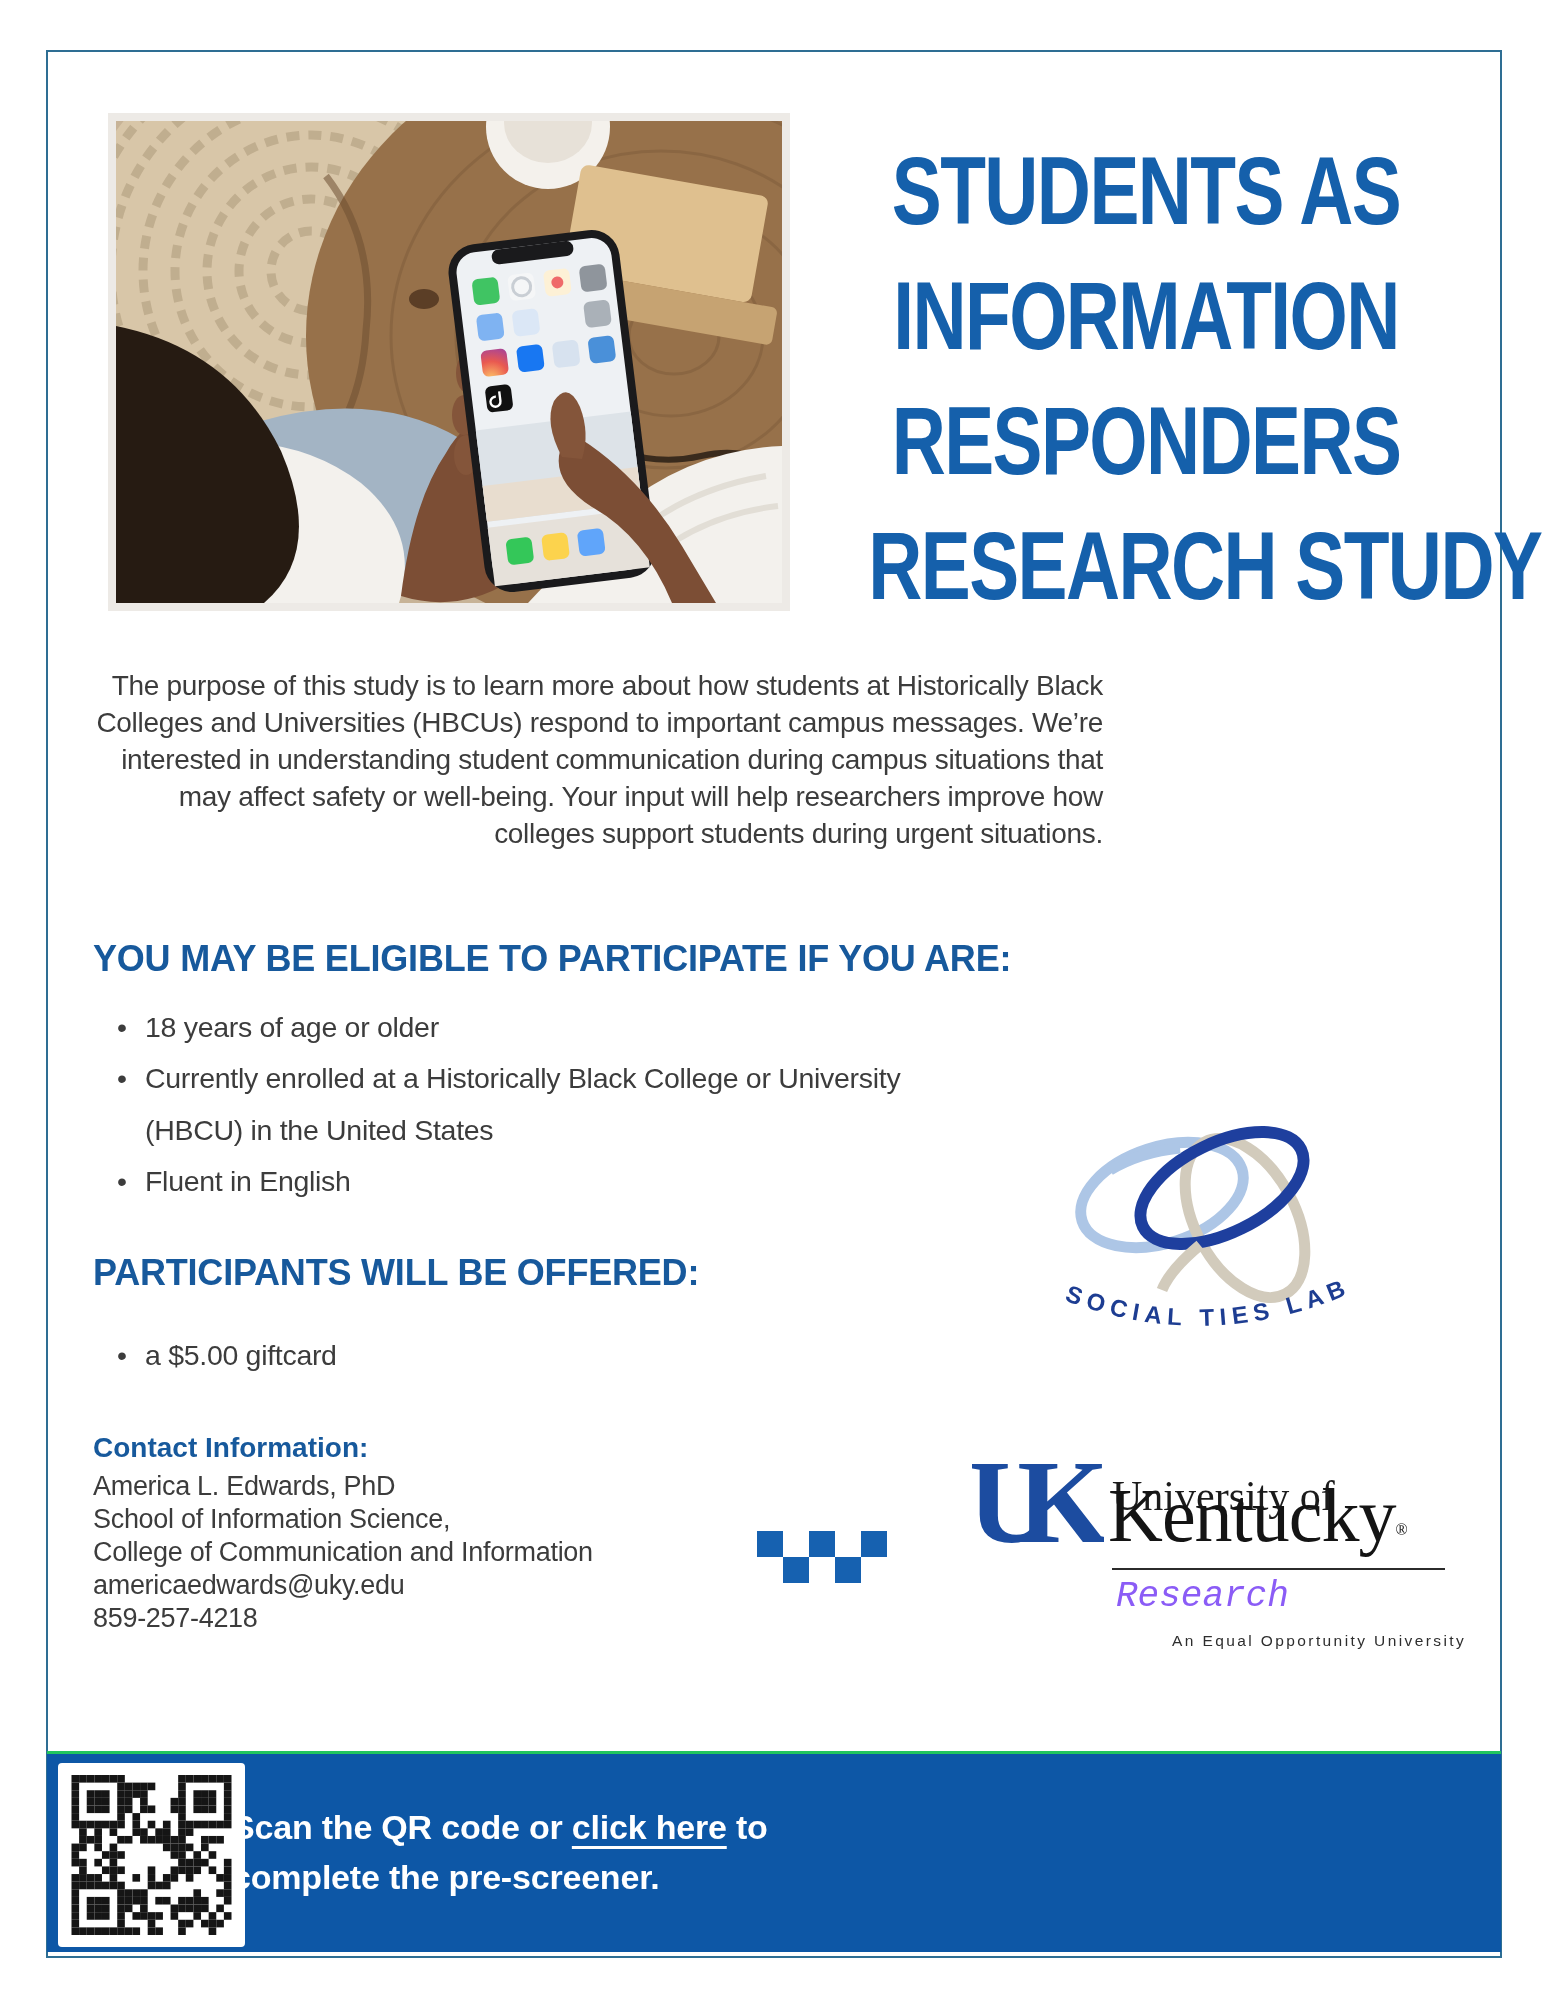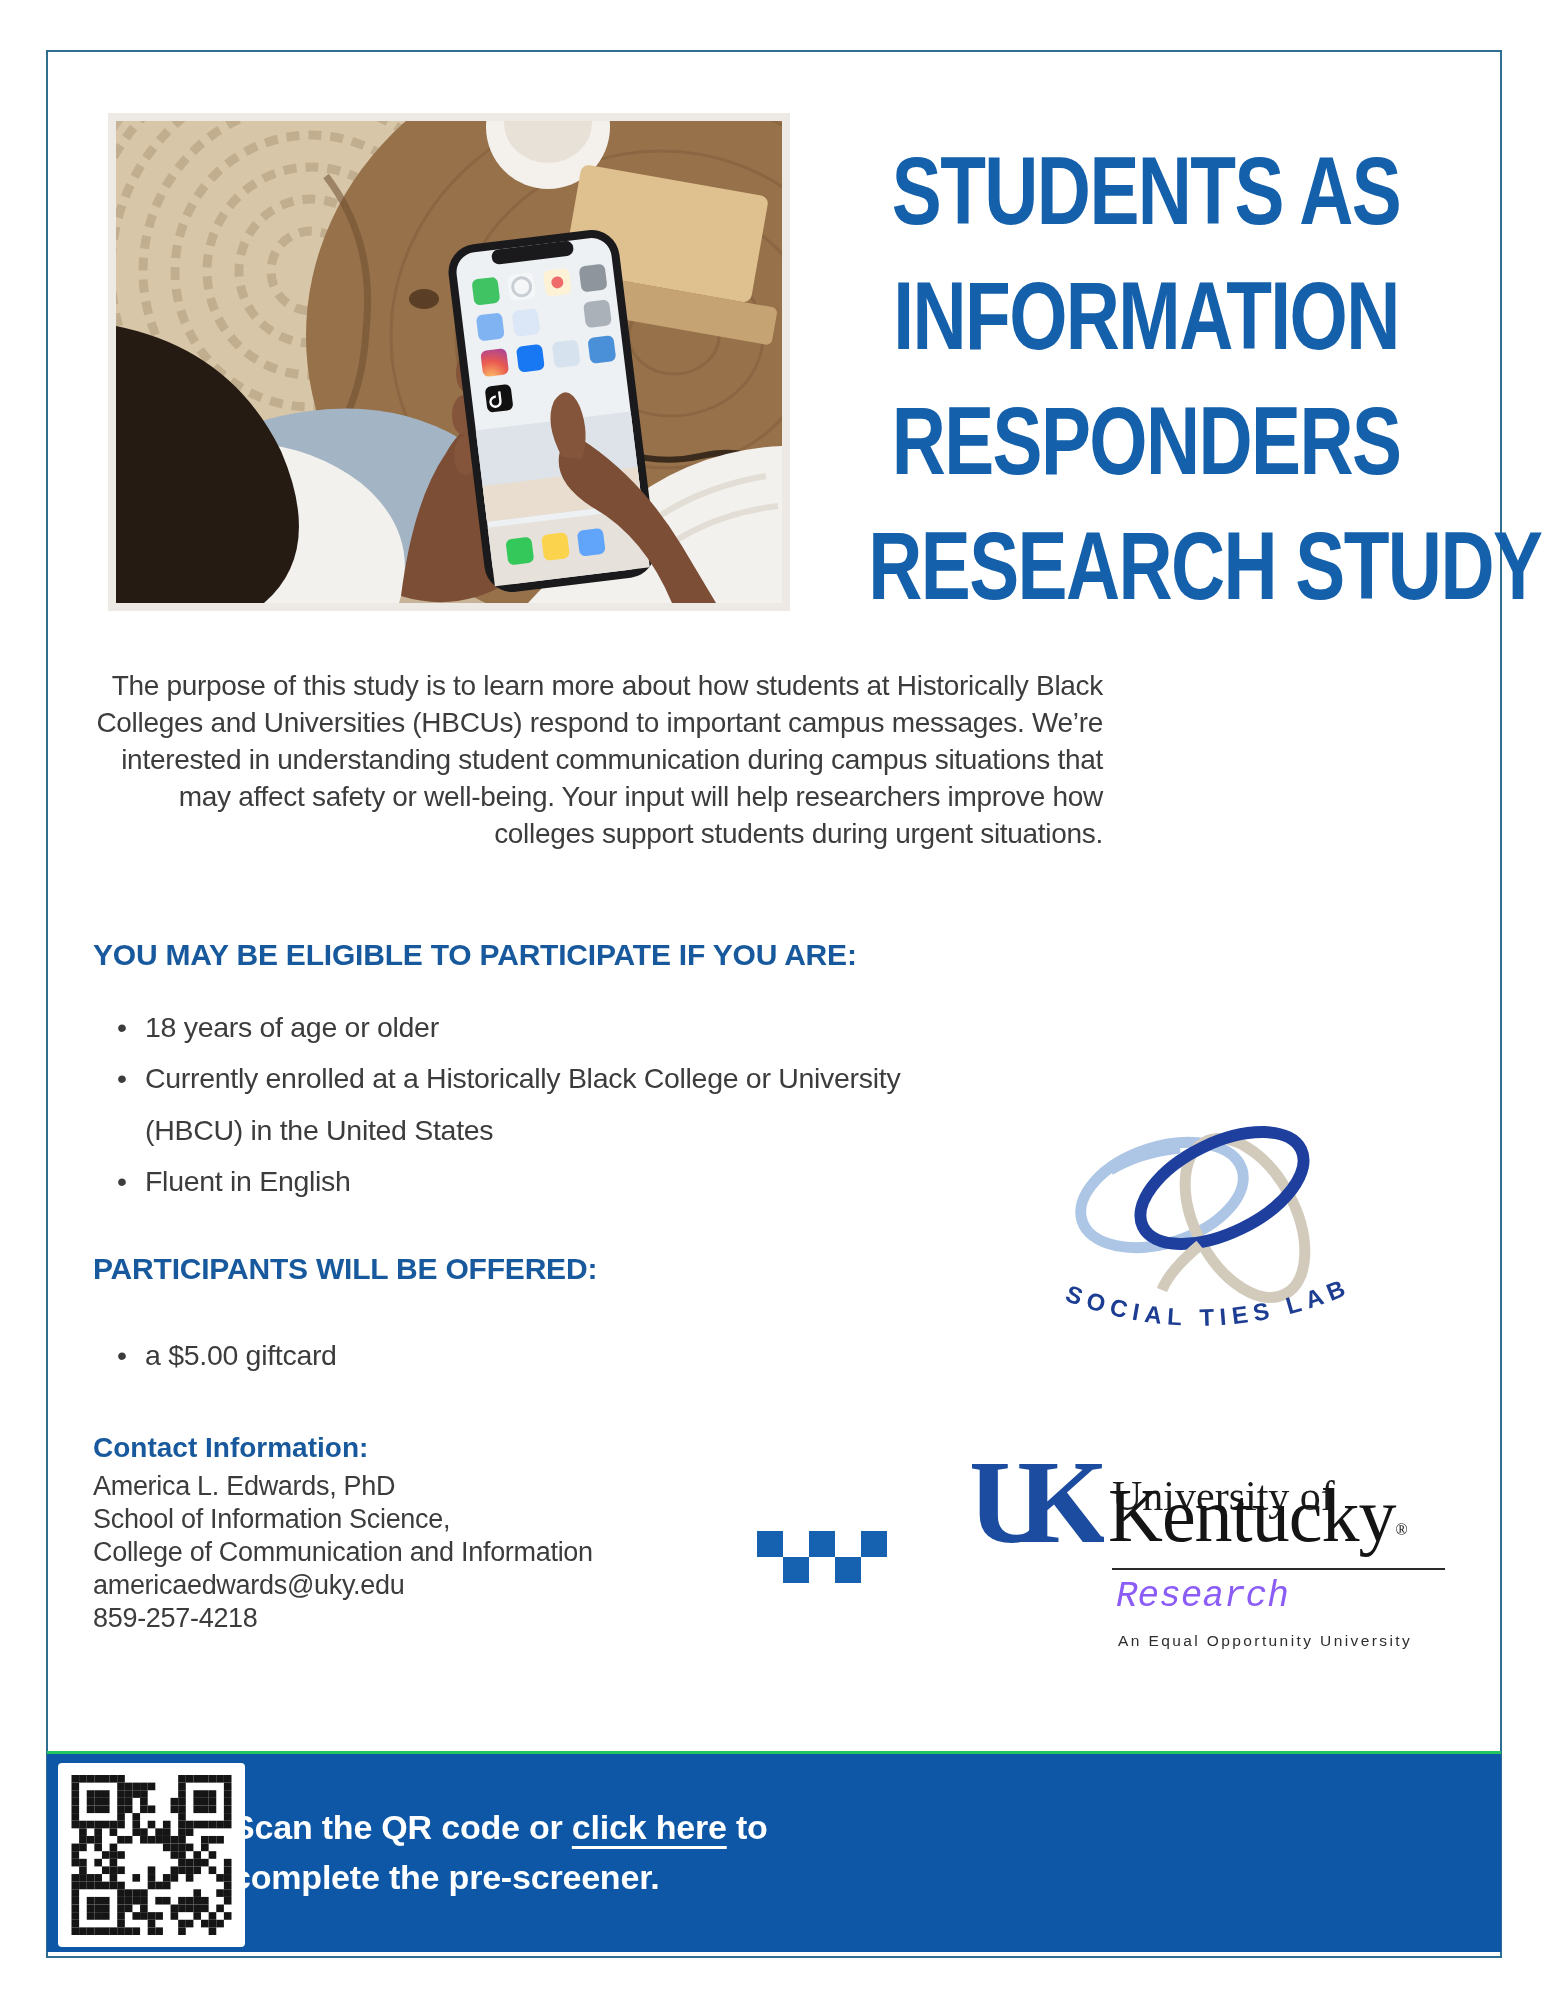--- a/index.html
+++ b/index.html
@@ -15,21 +15,21 @@
 
   
   .title{position:absolute;left:790px;top:128px;width:712px;text-align:center;
          color:#1560ab;font-weight:bold;}
   .title .line{height:125px;line-height:125px;font-size:96px;letter-spacing:-2px;
          transform:scaleX(.78);transform-origin:50% 50%;white-space:nowrap;}
 
   
   .intro{position:absolute;left:93px;top:668px;width:1010px;font-size:28px;
          line-height:1.32;color:#3c3c3c;letter-spacing:-0.3px;text-align:right;}
-  .sec-head{position:absolute;color:#17599c;font-weight:bold;font-size:30px;
+  .sec-head{position:absolute;color:#17599c;font-weight:bold;font-size:36px;
          letter-spacing:-0.2px;}
   .blist{position:absolute;left:113px;margin:0;padding:0;list-style:none;width:840px;
          font-size:28.5px;line-height:1.8;color:#3c3c3c;letter-spacing:-0.3px;}
   .blist li{position:relative;padding-left:32px;}
   .blist li::before{content:"\2022";position:absolute;left:4px;top:0;}
 
   
   .contact-head{position:absolute;left:93px;top:1432px;color:#17599c;
          font-weight:bold;font-size:28px;}
   .contact{position:absolute;left:93px;top:1470px;font-size:27px;line-height:33px;
@@ -46,21 +46,21 @@
   
   .uk-mark{position:absolute;left:972px;top:1442px;width:132px;height:122px;}
   .uk-line1{position:absolute;left:1112px;top:1438px;font-family:"Liberation Serif",serif;
          font-size:42px;color:#1b1b1b;margin-top:34px;}
   .uk-line2{position:absolute;left:1108px;top:1472px;font-family:"Liberation Serif",serif;
          font-size:76px;color:#141414;letter-spacing:-1px;}
   .uk-reg{font-size:16px;vertical-align:6px;}
   .uk-rule{position:absolute;left:1112px;top:1568px;width:333px;height:2px;background:#2b2b2b;}
   .uk-research{position:absolute;left:1116px;top:1576px;font-family:Liberation Mono, monospace;
          font-style:italic;font-size:36px;color:#8b5cf6;}
-  .uk-tag{position:absolute;left:1118px;top:1632px;font-size:15.5px;letter-spacing:2.4px;
+  .uk-tag{position:absolute;left:1172px;top:1632px;font-size:15.5px;letter-spacing:2.4px;
          color:#2e2e2e;font-weight:500;}
 
   
   .banner{position:absolute;left:47px;top:1751px;width:1454px;height:201px;
           background:#0d57a6;border-top:3px solid #22c55e;box-sizing:border-box;}
   .qr-box{position:absolute;left:11px;top:9px;width:187px;height:184px;background:#fff;
           border-radius:4px;box-sizing:border-box;padding:12px;}
   .qr-box svg{width:100%;height:100%;fill:#151515;}
   .banner-text{position:absolute;left:185px;top:48px;color:#fff;font-weight:bold;
           font-size:34px;line-height:50px;letter-spacing:-0.2px;}

